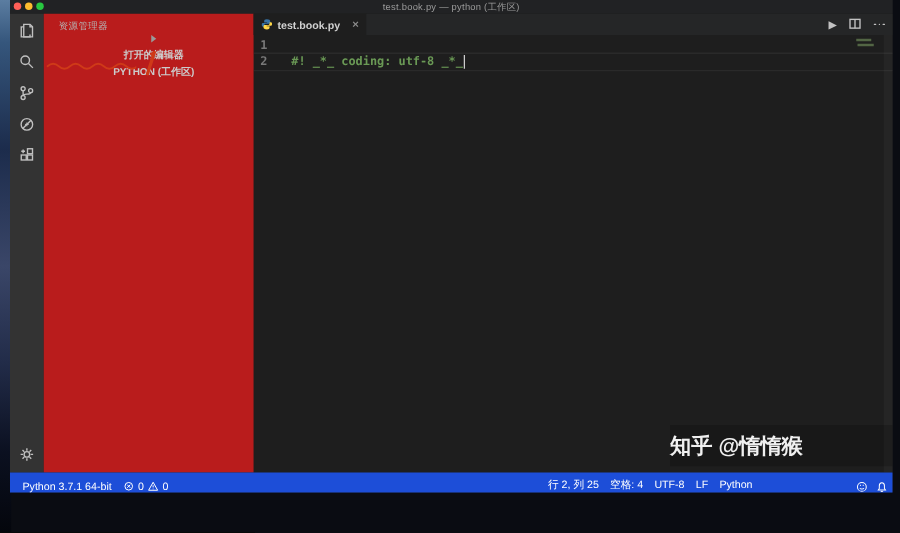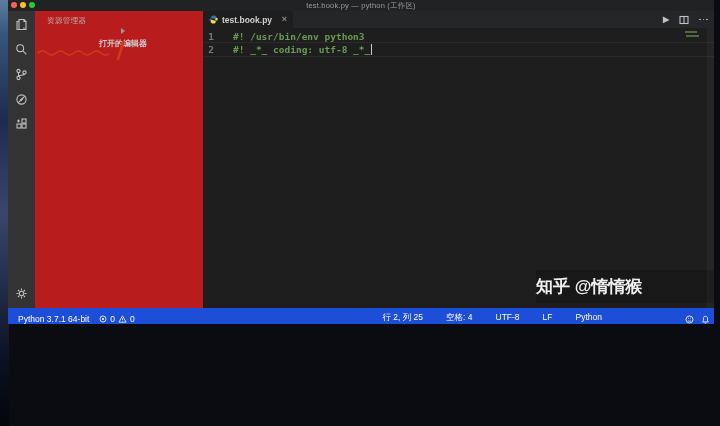--- a/index.html
+++ b/index.html
@@ -5,21 +5,21 @@
   * { margin:0; padding:0; box-sizing:border-box; }
   html,body { background:#000; }
   body { font-family:"Liberation Sans", sans-serif; }
   .screen { position:relative; width:720px; height:426px; overflow:hidden; background:#0a0c12; }
 
   
   .wallpaper { position:absolute; left:0; top:0; width:9px; height:426px;
     background:linear-gradient(180deg,#5b7da1 0%,#35567c 8%,#1c2c4c 28%,#3a4668 50%,#222c49 68%,#0b1020 85%,#04060c 100%); }
 
   
-  .window { position:absolute; left:8px; top:0; width:706px; height:324px; background:#1e1e1e; display:flex; flex-direction:column; }
+  .window { position:absolute; left:8px; top:0; width:706px; height:394px; background:#1e1e1e; display:flex; flex-direction:column; }
 
   .titlebar { height:11px; background:#212224; position:relative; display:flex; align-items:center; justify-content:center; flex:0 0 auto; }
   .traffic { position:absolute; left:3px; top:2px; display:flex; gap:3px; }
   .tl { width:6px; height:6px; border-radius:50%; }
   .tl.red{ background:#ff5f57; } .tl.yellow{ background:#febc2e; } .tl.green{ background:#28c840; }
   .title-text { font-size:7.5px; color:#9a9a9a; letter-spacing:.2px; }
 
   .main { flex:1 1 auto; display:flex; position:relative; min-height:0; }
 
   
@@ -59,21 +59,21 @@
 
   .watermark-band { position:absolute; right:0; bottom:5px; height:33px; width:178px; background:rgba(0,0,0,.18);
     display:flex; align-items:center; justify-content:flex-start; padding-right:9px; }
   .watermark { font-size:17px; color:#f0f0f0; white-space:nowrap; }
 
   
   .statusbar { height:16px; background:#1d4ed8; display:flex; align-items:flex-end; color:#ffffff; font-size:8.5px; position:relative; flex:0 0 auto; }
   .sb-left { display:flex; align-items:center; gap:10px; padding-left:10px; }
   .problems { display:flex; align-items:center; gap:3px; }
   .problems svg { stroke:#fff; fill:none; stroke-width:1; }
-  .sb-right { position:absolute; right:112px; display:flex; gap:23px; white-space:nowrap; }
+  .sb-right { position:absolute; right:112px; display:flex; gap:9px; white-space:nowrap; }
   .sb-icons { position:absolute; right:4px; display:flex; gap:7px; align-items:center; }
   .sb-icons svg { stroke:#fff; fill:none; stroke-width:1; }
 
   
   .anno { position:absolute; color:#cf3a18; }
   .anno-squiggle { left:37px; top:49px; }
   .anno-one { left:113px; top:40px; }
   .anno-text { left:58px; top:71px; width:470px; font-size:12px; line-height:13.6px; font-weight:bold; color:#cf3a18; }
 </style>
 </head>
@@ -138,20 +138,24 @@
               <path d="M6.5 1.5v2 M6.5 9.5v2 M1.5 6.5h2 M9.5 6.5h2 M3 3l1.4 1.4 M8.6 8.6 L10 10 M10 3 L8.6 4.4 M4.4 8.6 L3 10"></path>
             </svg>
         </div>
       </div>
 
       <div class="sidebar">
         <div class="sb-header">资源管理器</div>
         <div class="sb-row">
           <span class="chev"></span>
           <span>打开的编辑器</span>
+        </div>
+        <div class="sb-row">
+          <span class="chev"></span>
+          <span>PYTHON (工作区)</span>
         </div>
       </div>
 
       <div class="editor-region">
         <div class="tabbar">
           <div class="tab">
             <svg width="9" height="9" viewBox="0 0 10 10">
               <path d="M5 0.5 C3 0.5 2.6 1.4 2.6 2.2 V3.4 H5.2 V3.8 H1.6 C0.8 3.8 0.4 4.4 0.4 5.4 C0.4 6.4 0.8 7 1.6 7 H2.6 V5.8 C2.6 4.9 3.4 4.4 4.2 4.4 H7 C7.6 4.4 8 3.9 8 3.2 V2.2 C8 1.3 7 0.5 5 0.5 Z" fill="#3874a6"></path>
               <path d="M5 9.5 C7 9.5 7.4 8.6 7.4 7.8 V6.6 H4.8 V6.2 H8.4 C9.2 6.2 9.6 5.6 9.6 4.6 C9.6 3.6 9.2 3 8.4 3 H7.4 V4.2 C7.4 5.1 6.6 5.6 5.8 5.6 H3 C2.4 5.6 2 6.1 2 6.8 V7.8 C2 8.7 3 9.5 5 9.5 Z" fill="#ffd848"></path>
             </svg>
@@ -170,21 +174,20 @@
                 <i></i>
                 <i></i>
                 <i></i>
               </span>
           </div>
         </div>
 
         <div class="code-area">
           <div class="code-line">
             <span class="ln">1</span>
-            <span class="code">#! /usr/bin/env python3</span>
           </div>
           <div class="code-line current">
             <span class="ln">2</span>
             <span class="code">#! _*_ coding: utf-8 _*_</span>
             <span class="cursor"></span>
           </div>
           <div class="minimap-dash md1"></div>
           <div class="minimap-dash md2"></div>
           <div class="scroll-strip"></div>
         </div>

